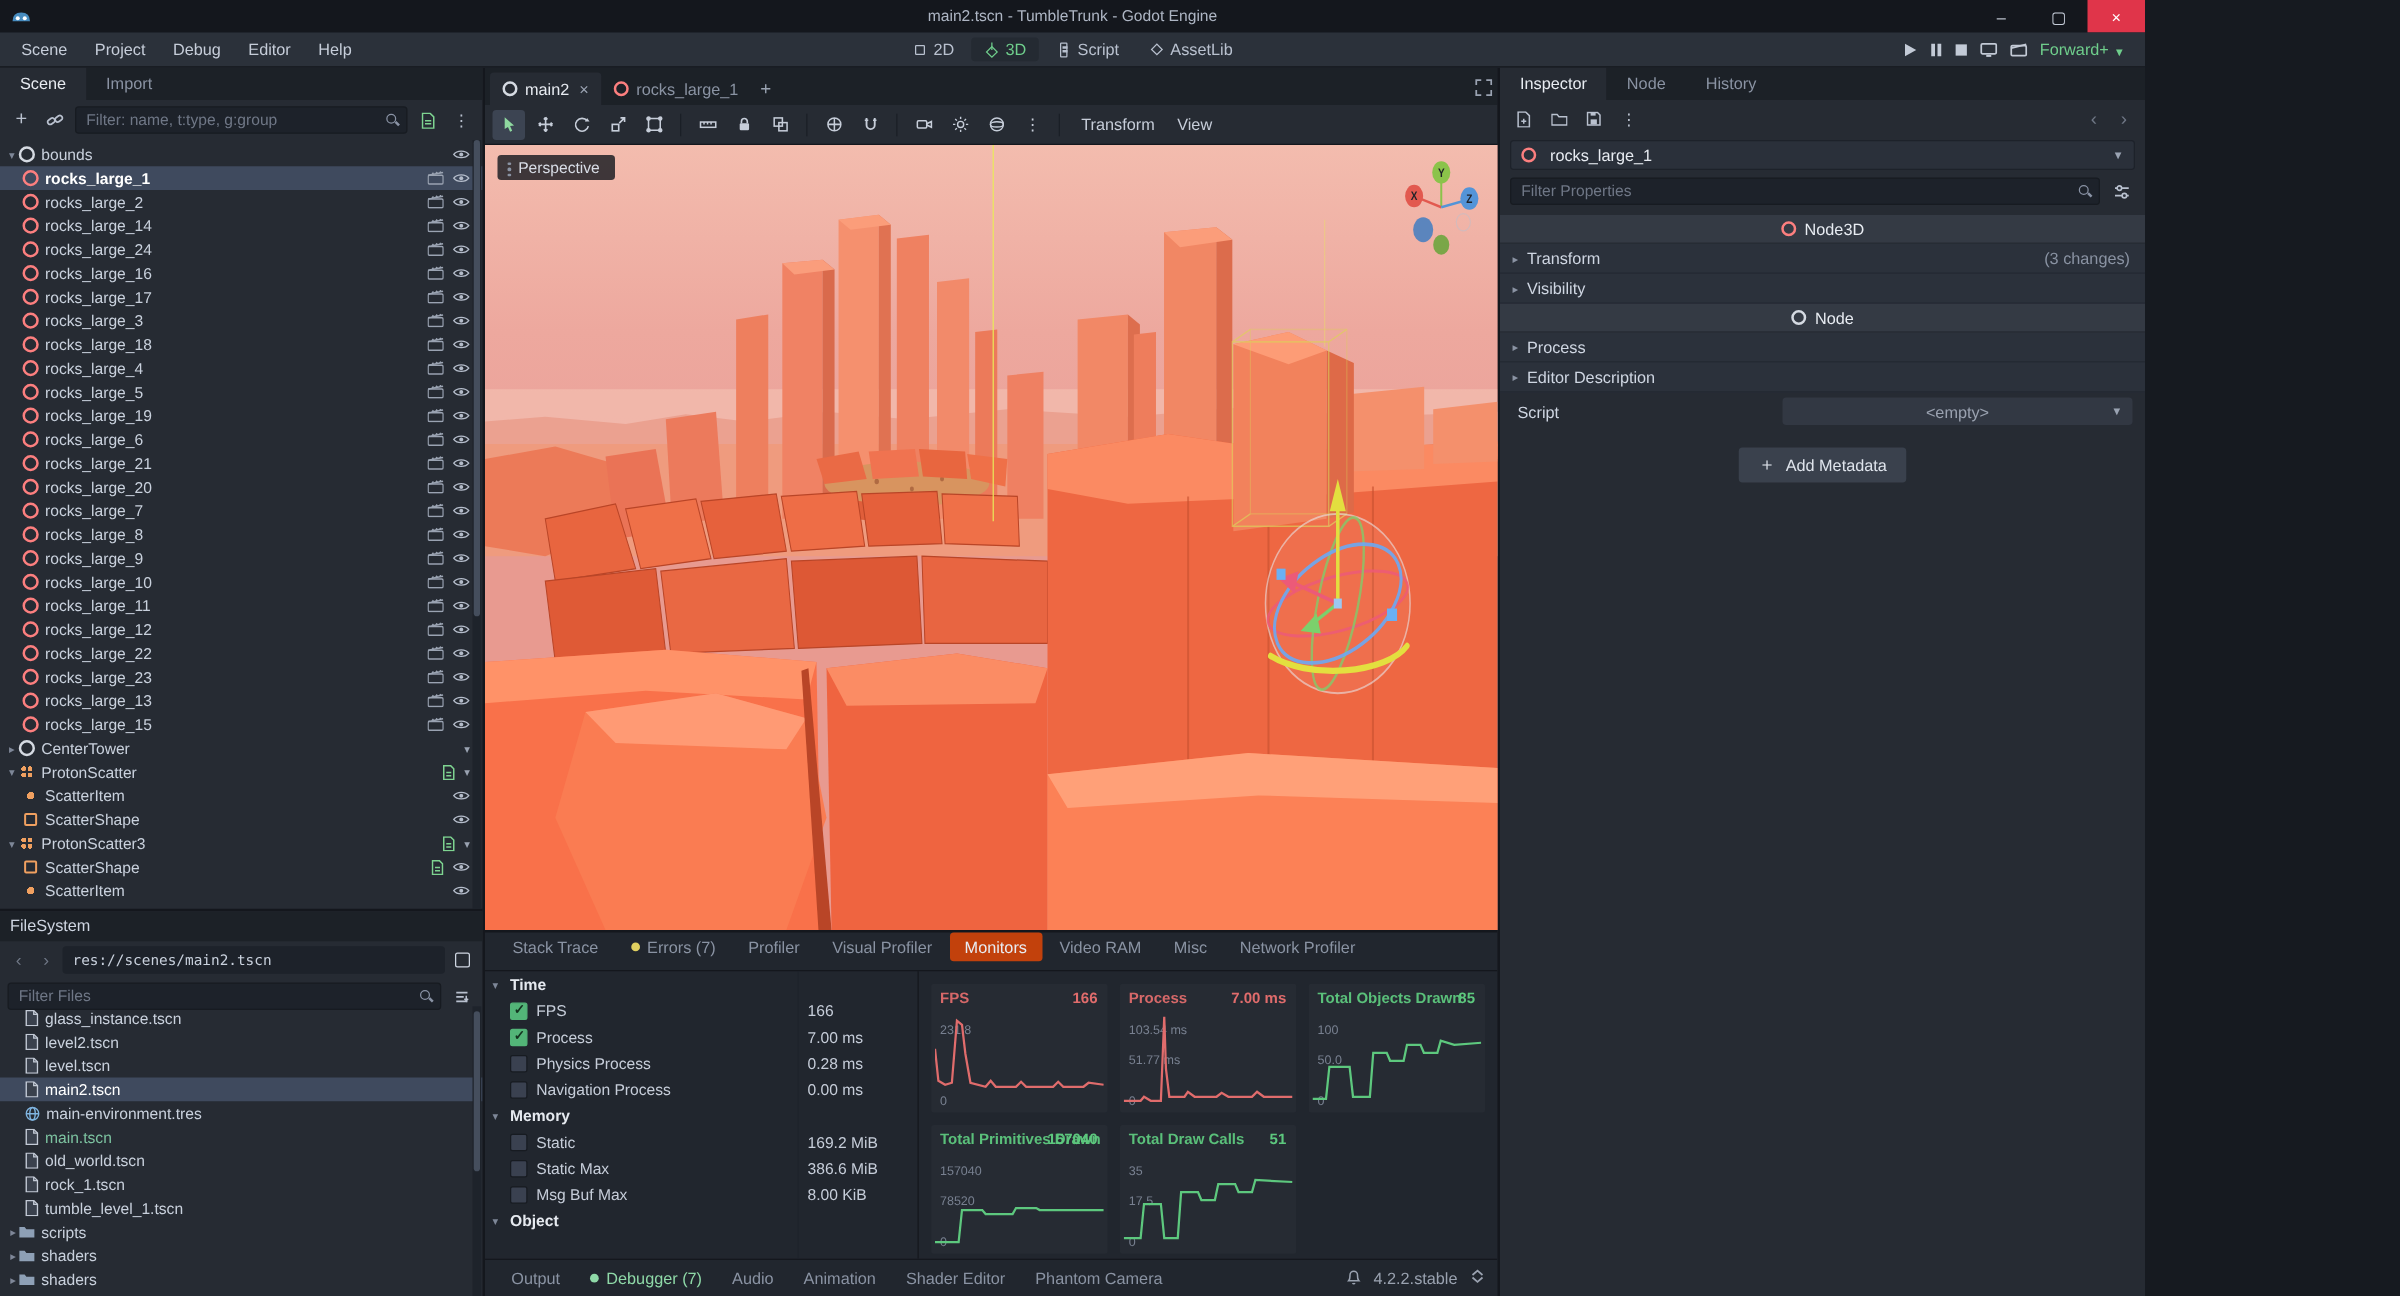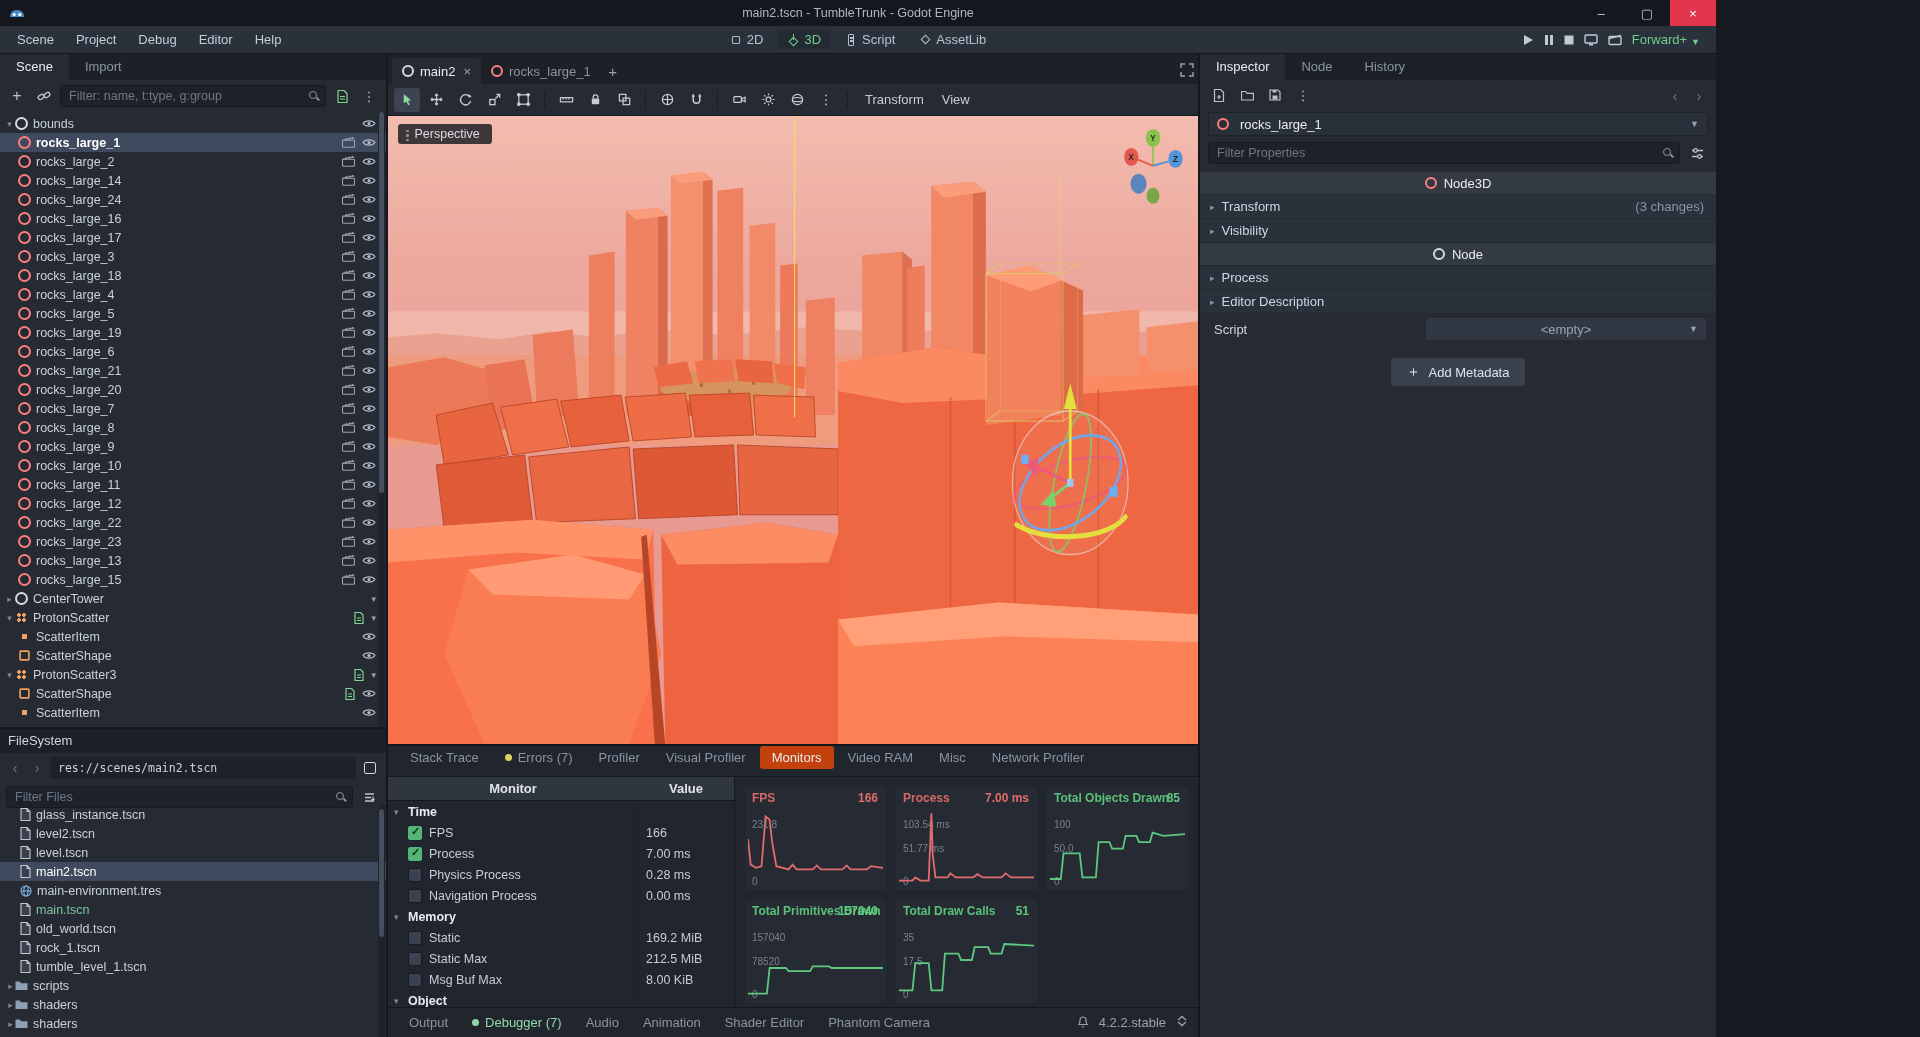--- a/index.html
+++ b/index.html
@@ -1337,24 +1337,20 @@
 
               <span>Misc</span>
             </span>
             <span class="dbtab">
 
               <span>Network Profiler</span>
             </span>
           </div>
         <div id="monitors">
           <div id="mon-left">
-            <div class="mon-head">
-              <span class="h1">Monitor</span>
-              <span class="h2">Value</span>
-            </div>
             <div class="mon-table">
 
             <div class="mrow">
                   <span class="sec-arrow">▾</span>
                   <span class="sec-label">Time</span>
 
                 </div>
                 <div class="mrow">
 
                   <span class="cb checked"></span>
@@ -1387,21 +1383,21 @@
                 <div class="mrow">
 
                   <span class="cb"></span>
                   <span class="mlabel">Static</span>
                   <span class="mvalue">169.2 MiB</span>
                 </div>
                 <div class="mrow">
 
                   <span class="cb"></span>
                   <span class="mlabel">Static Max</span>
-                  <span class="mvalue">212.5 MiB</span>
+                  <span class="mvalue">386.6 MiB</span>
                 </div>
                 <div class="mrow">
 
                   <span class="cb"></span>
                   <span class="mlabel">Msg Buf Max</span>
                   <span class="mvalue">8.00 KiB</span>
                 </div>
                 <div class="mrow">
                   <span class="sec-arrow">▾</span>
                   <span class="sec-label">Object</span>

